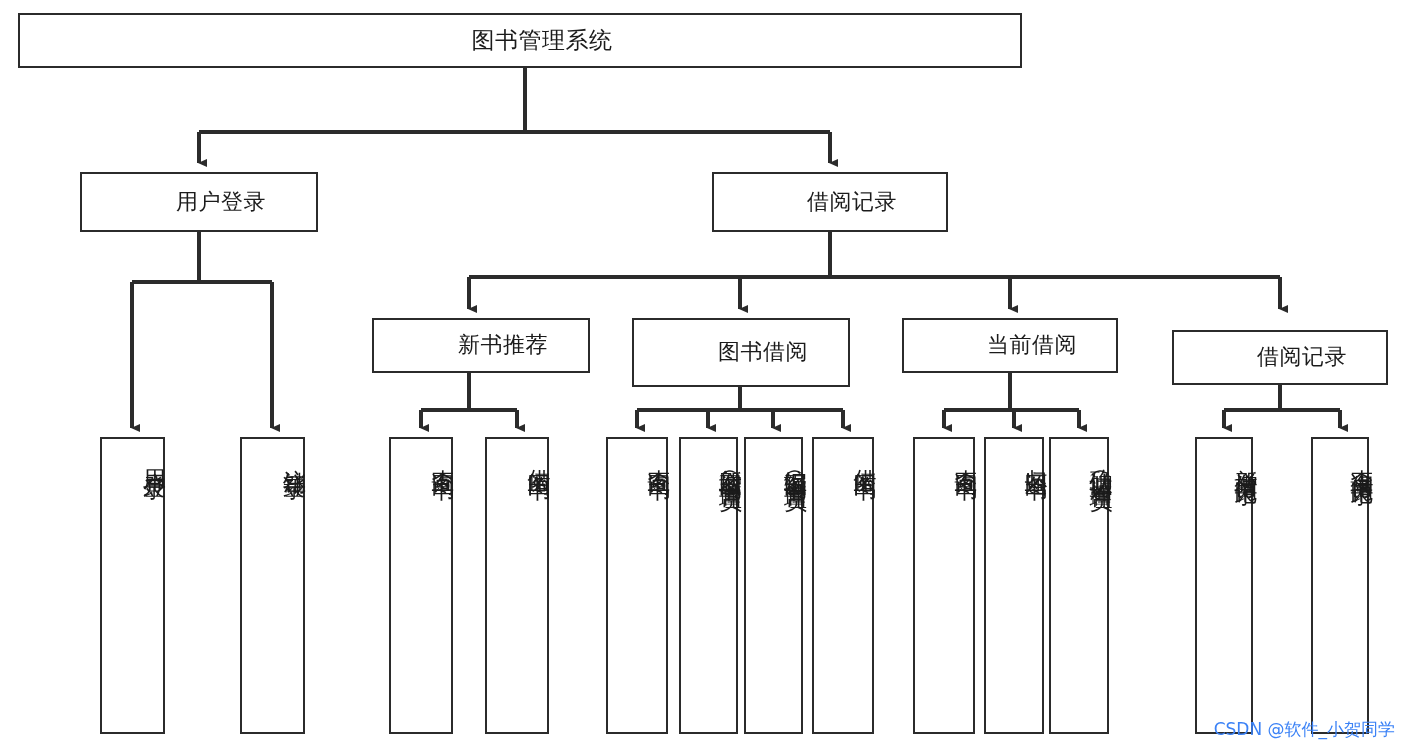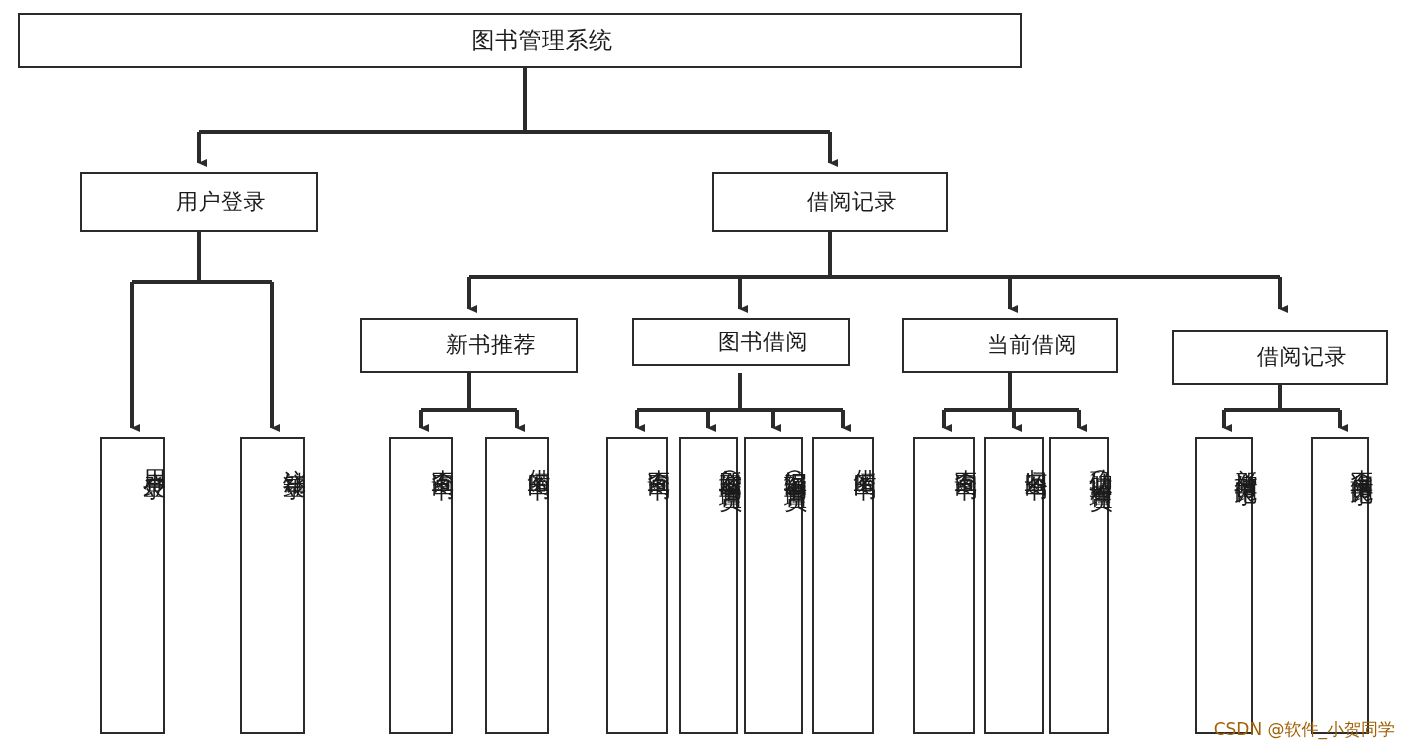--- a/index.html
+++ b/index.html
@@ -57,21 +57,21 @@
     text-orientation: upright;
     font-size: 23px;
     letter-spacing: 3px;
     line-height: 1;
   }
   .watermark {
     position: absolute;
     right: 10px;
     bottom: 6px;
     font-size: 17px;
-    color: #a16207;
+    color: #3b82f6;
     font-family: "DejaVu Sans", "Liberation Sans", sans-serif;
     white-space: nowrap;
     pointer-events: none;
   }
 </style>
 </head>
 <body>
 
 <div id="canvas">
 
@@ -128,24 +128,24 @@
   <div id="nodes">
       <div class="node root h" style="left: 18px; top: 13px; width: 1004px; height: 55px;">
         <span class="lbl">图书管理系统</span>
       </div>
       <div class="node h" style="left: 80px; top: 172px; width: 238px; height: 60px;">
         <span class="lbl">用户登录</span>
       </div>
       <div class="node h" style="left: 712px; top: 172px; width: 236px; height: 60px;">
         <span class="lbl">借阅记录</span>
       </div>
-      <div class="node h" style="left: 360px; top: 318px; width: 218px; height: 55px;">
+      <div class="node h" style="left: 372px; top: 318px; width: 218px; height: 55px;">
         <span class="lbl">新书推荐</span>
       </div>
-      <div class="node h" style="left: 632px; top: 318px; width: 218px; height: 48px;">
+      <div class="node h" style="left: 632px; top: 318px; width: 218px; height: 69px;">
         <span class="lbl">图书借阅</span>
       </div>
       <div class="node h" style="left: 902px; top: 318px; width: 216px; height: 55px;">
         <span class="lbl">当前借阅</span>
       </div>
       <div class="node h" style="left: 1172px; top: 318px; width: 216px; height: 55px; margin-top: 12px;">
         <span class="lbl">借阅记录</span>
       </div>
       <div class="node v" style="left: 100px; top: 437px; width: 65px; height: 297px;">
         <span class="lbl">用户登录</span>

